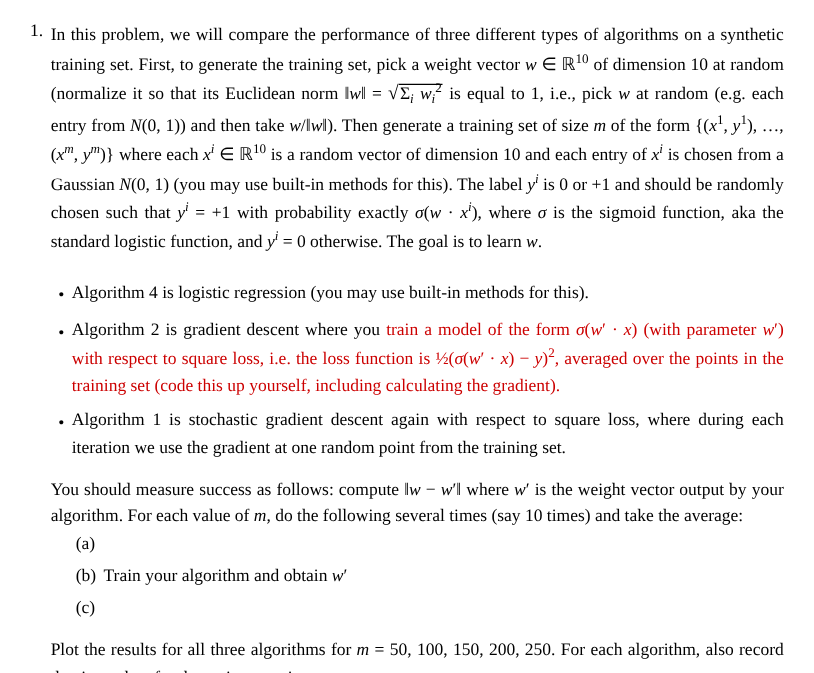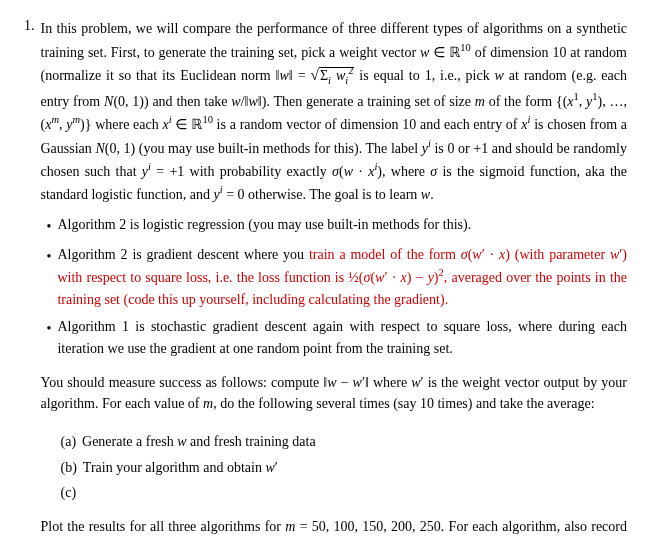--- a/index.html
+++ b/index.html
@@ -18,21 +18,21 @@
     }
     .problem-number {
       flex-shrink: 0;
       font-size: 14px;
     }
     .problem-content {
       flex: 1;
     }
     .main-para {
       line-height: 1.55;
-      margin-bottom: 8px;
+      margin-bottom: 18px;
       text-align: justify;
     }
     .bullet-list {
       list-style: none;
       margin: 0 0 12px 6px;
       padding: 0;
     }
     .bullet-list li {
       display: flex;
       align-items: flex-start;
@@ -40,21 +40,21 @@
       margin-bottom: 6px;
       line-height: 1.55;
       text-align: justify;
     }
     .bullet-dot {
       flex-shrink: 0;
       margin-top: 2px;
     }
     .success-para {
       line-height: 1.55;
-      margin-bottom: 16px;
+      margin-bottom: 0;
       text-align: justify;
     }
     .sub-list {
       list-style: none;
       margin: 0 0 12px 20px;
       padding: 0;
     }
     .sub-list li {
       display: flex;
       gap: 6px;
@@ -111,21 +111,21 @@
       <span class="math-inline">σ</span>(<span class="math-inline">w</span> · <span class="math-inline">x</span><sup><span class="math-inline">i</span></sup>),
       where <span class="math-inline">σ</span> is the sigmoid function, aka the standard
       logistic function, and <span class="math-inline">y</span><sup><span class="math-inline">i</span></sup>
       = 0 otherwise. The goal is to learn <span class="math-inline">w</span>.
     </p>
 
     <ul class="bullet-list">
       <li>
         <span class="bullet-dot">•</span>
         <span>
-          Algorithm 2 is logistic regression (you may use built-in methods for this).
+          Algorithm 4 is logistic regression (you may use built-in methods for this).
         </span>
       </li>
       <li>
         <span class="bullet-dot">•</span>
         <span>
           Algorithm 2 is gradient descent where you
           <span class="highlight-red">train a model of the form
           <span class="math-inline">σ</span>(<span class="math-inline">w</span>′ · <span class="math-inline">x</span>) (with
           parameter <span class="math-inline">w</span>′) with respect to square loss, i.e. the loss function is
           <span style="font-style:normal;">½</span>(<span class="math-inline">σ</span>(<span class="math-inline">w</span>′ · <span class="math-inline">x</span>) − <span class="math-inline">y</span>)<sup>2</sup>,
@@ -147,23 +147,20 @@
       ‖<span class="math-inline">w</span> − <span class="math-inline">w</span>′‖
       where <span class="math-inline">w</span>′ is the weight vector
       output by your algorithm. For each value of <span class="math-inline">m</span>,
       do the following several times (say 10 times)
       and take the average:
     </p>
 
     <ol class="sub-list">
       <li>
         <span class="sub-label">(a)</span>
-        <span>
-          Generate a fresh <span class="math-inline">w</span> and fresh training data
-        </span>
       </li>
       <li>
         <span class="sub-label">(b)</span>
         <span>
           Train your algorithm and obtain <span class="math-inline">w</span>′
         </span>
       </li>
       <li>
         <span class="sub-label">(c)</span>
       </li>

